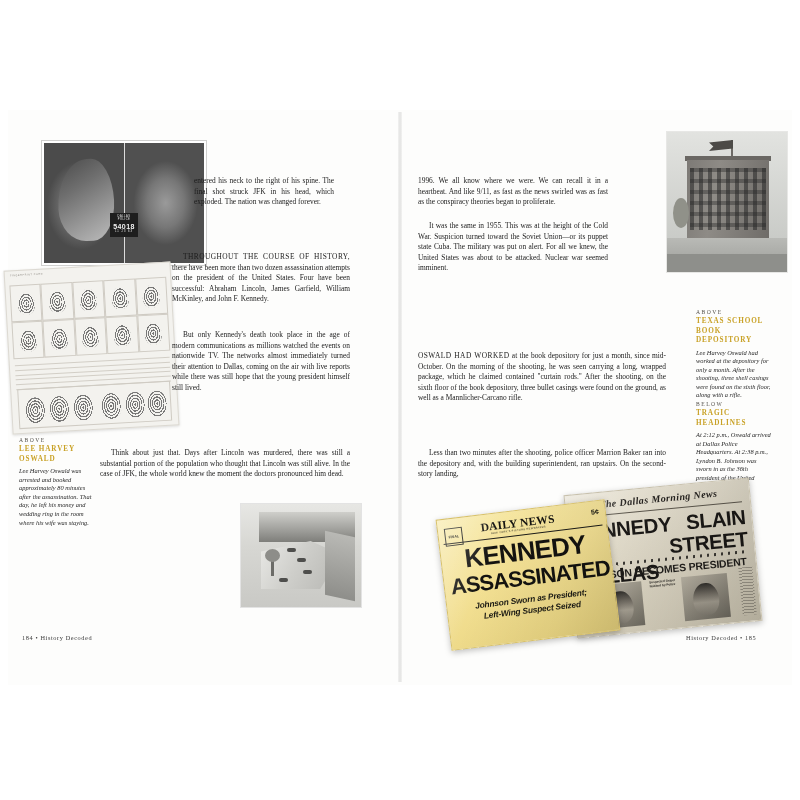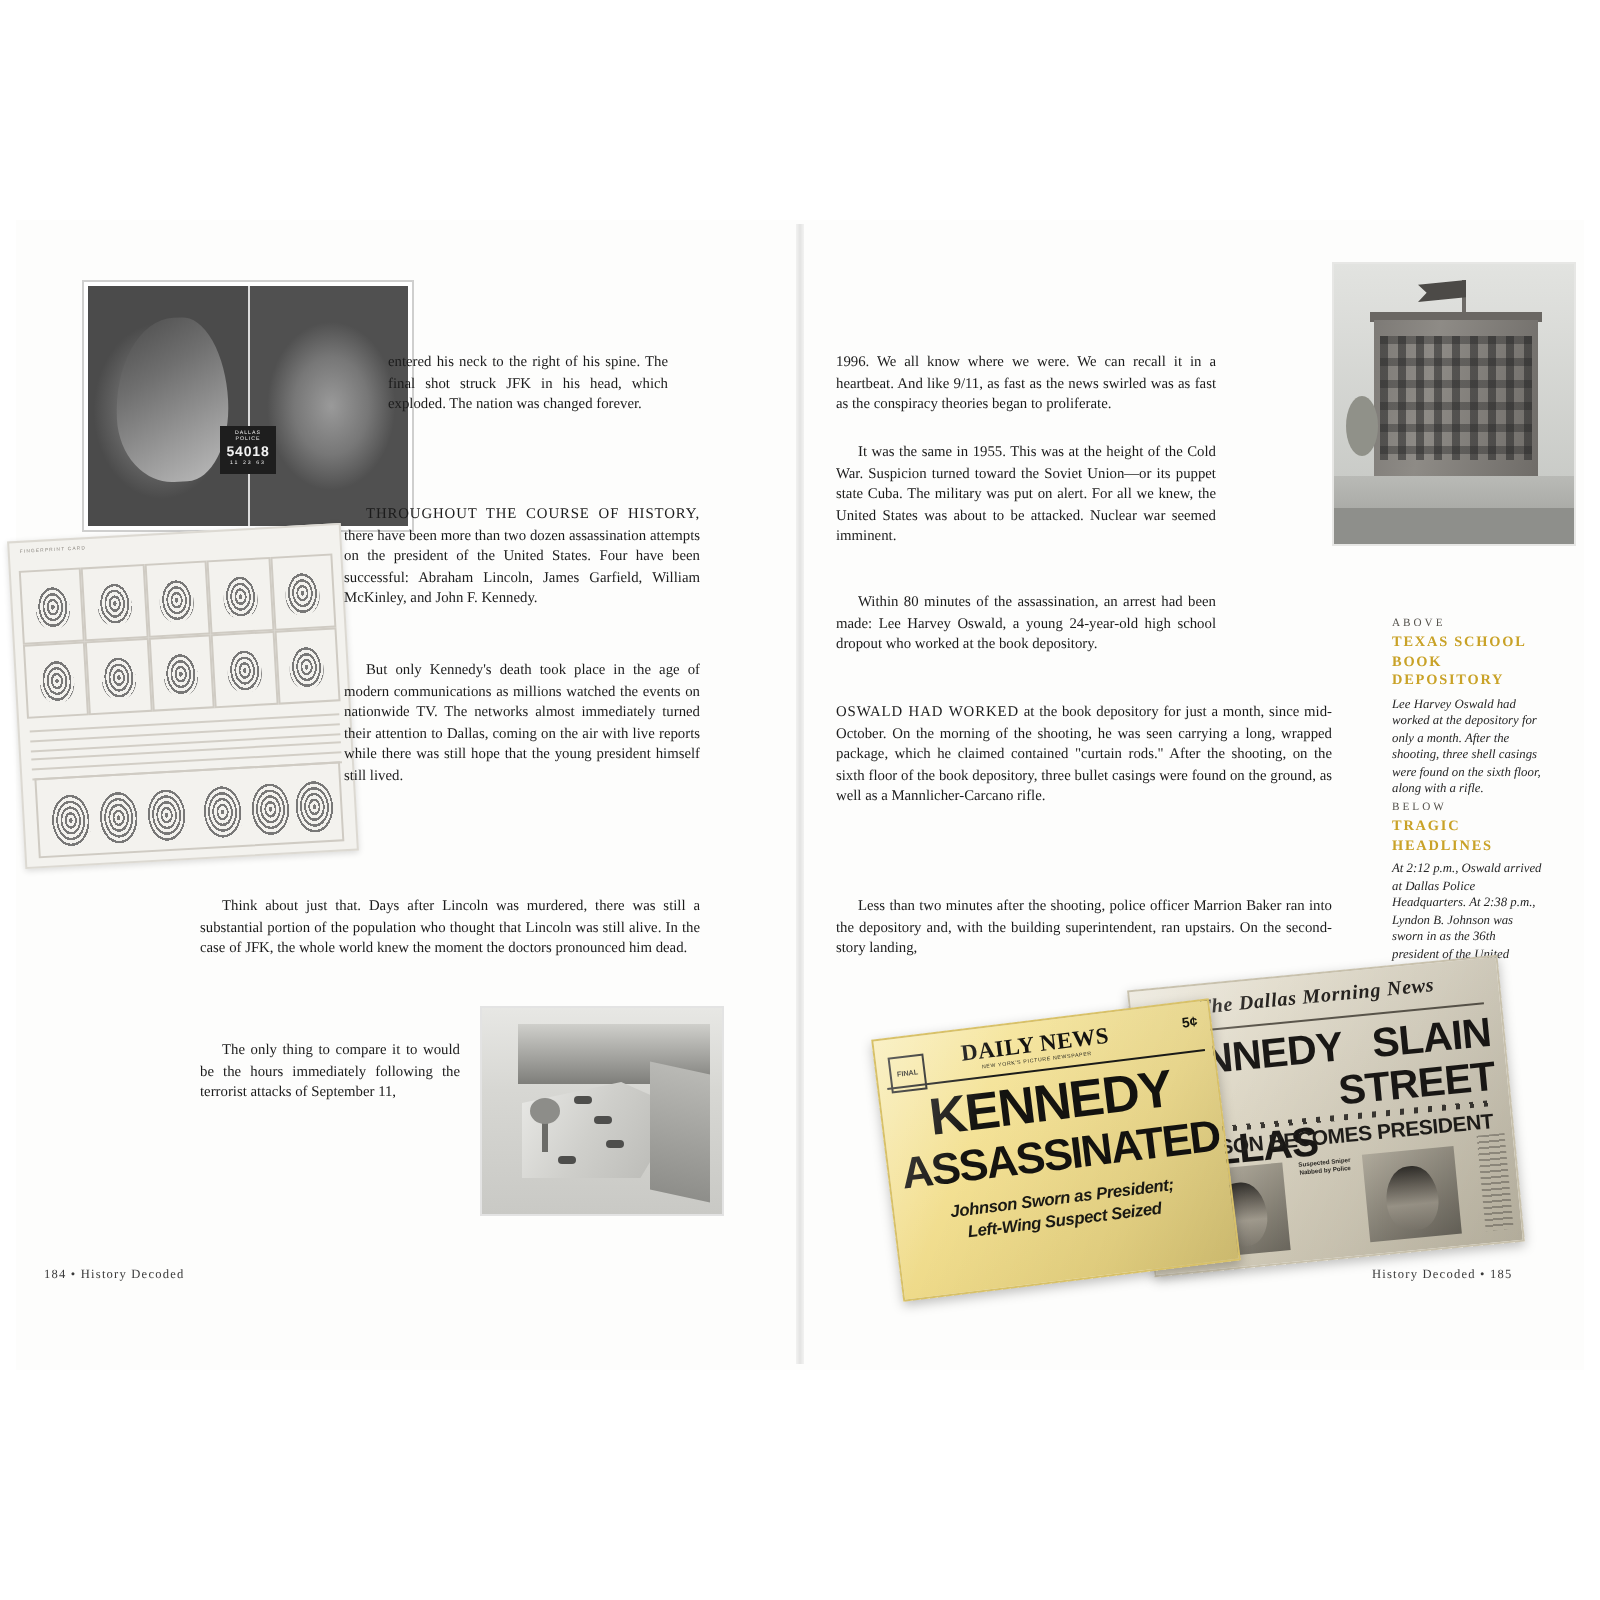--- a/index.html
+++ b/index.html
@@ -349,24 +349,26 @@
   </div>
 
   <div class="body-col" id="left-main-b" style="left:172px;top:330px;width:178px;">
     <p>But only Kennedy's death took place in the age of modern communications as millions watched the events on nationwide TV. The networks almost immediately turned their attention to Dallas, coming on the air with live reports while there was still hope that the young president himself still lived.</p>
   </div>
 
   <div class="body-col" id="left-main-c" style="left:100px;top:448px;width:250px;">
     <p>Think about just that. Days after Lincoln was murdered, there was still a substantial portion of the population who thought that Lincoln was still alive. In the case of JFK, the whole world knew the moment the doctors pronounced him dead.</p>
   </div>
 
-  <div class="body-col" id="left-main-d" style="left:100px;top:520px;width:130px;">
-    <p>The only thing to compare it to would be the hours immediately following the terrorist attacks of September 11,</p>
-  </div>
-
+
+  <div class="caption" style="left:19px;top:437px;width:74px;">
+    <div class="cap-above">ABOVE</div>
+    <div class="cap-title">LEE HARVEY OSWALD</div>
+    <div class="cap-body">Lee Harvey Oswald was arrested and booked approximately 80 minutes after the assassination. That day, he left his money and wedding ring in the room where his wife was staying.</div>
+  </div>
 
   <div class="folio" style="left:22px;top:634px;">
     <span>184 • History Decoded</span>
   </div>
 
   <div class="photo" id="depot">
     <div class="dep-sky"></div>
     <div class="dep-flag"></div>
     <div class="dep-cornice"></div>
     <div class="dep-bldg">
@@ -377,23 +379,20 @@
       <div class="dep-road"></div>
     </div>
   </div>
 
   <div class="body-col" id="right-a" style="left:418px;top:176px;width:190px;">
     <p class="noindent">1996. We all know where we were. We can recall it in a heartbeat. And like 9/11, as fast as the news swirled was as fast as the conspiracy theories began to proliferate.</p>
   </div>
   <div class="body-col" id="right-b" style="left:418px;top:221px;width:190px;">
     <p>It was the same in 1955. This was at the height of the Cold War. Suspicion turned toward the Soviet Union—or its puppet state Cuba. The military was put on alert. For all we knew, the United States was about to be attacked. Nuclear war seemed imminent.</p>
   </div>
-  <div class="body-col" id="right-c" style="left:418px;top:296px;width:190px;">
-    <p>Within 80 minutes of the assassination, an arrest had been made: Lee Harvey Oswald, a young 24-year-old high school dropout who worked at the book depository.</p>
-  </div>
   <div class="body-col" id="right-d" style="left:418px;top:351px;width:248px;">
     <p class="noindent"><span class="smallcaps">OSWALD HAD WORKED</span><span> at the book depository for just a month, since mid-October. On the morning of the shooting, he was seen carrying a long, wrapped package, which he claimed contained "curtain rods." After the shooting, on the sixth floor of the book depository, three bullet casings were found on the ground, as well as a Mannlicher-Carcano rifle.</span></p>
   </div>
   <div class="body-col" id="right-e" style="left:418px;top:448px;width:248px;">
     <p>Less than two minutes after the shooting, police officer Marrion Baker ran into the depository and, with the building superintendent, ran upstairs. On the second-story landing,</p>
   </div>
 
   <div class="caption" style="left:696px;top:277px;width:76px;margin-top:32px;">
     <div class="cap-above">ABOVE</div>
     <div class="cap-title">TEXAS SCHOOL BOOK DEPOSITORY</div>

